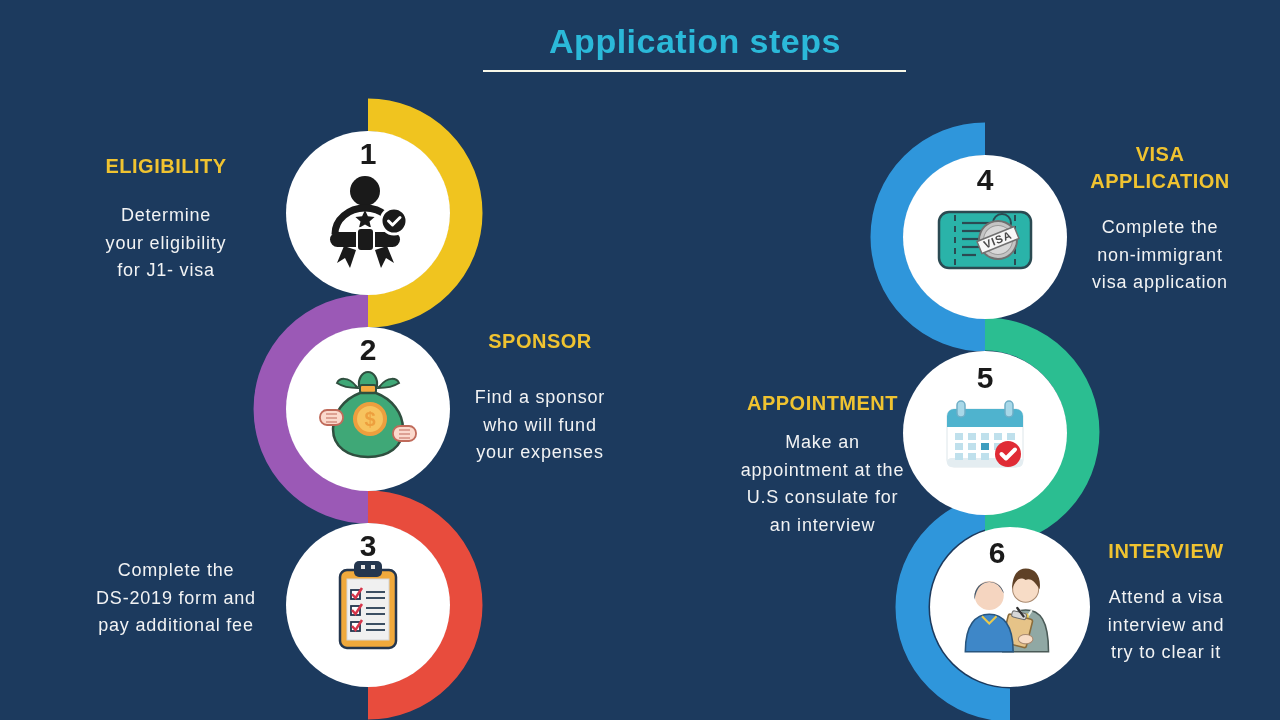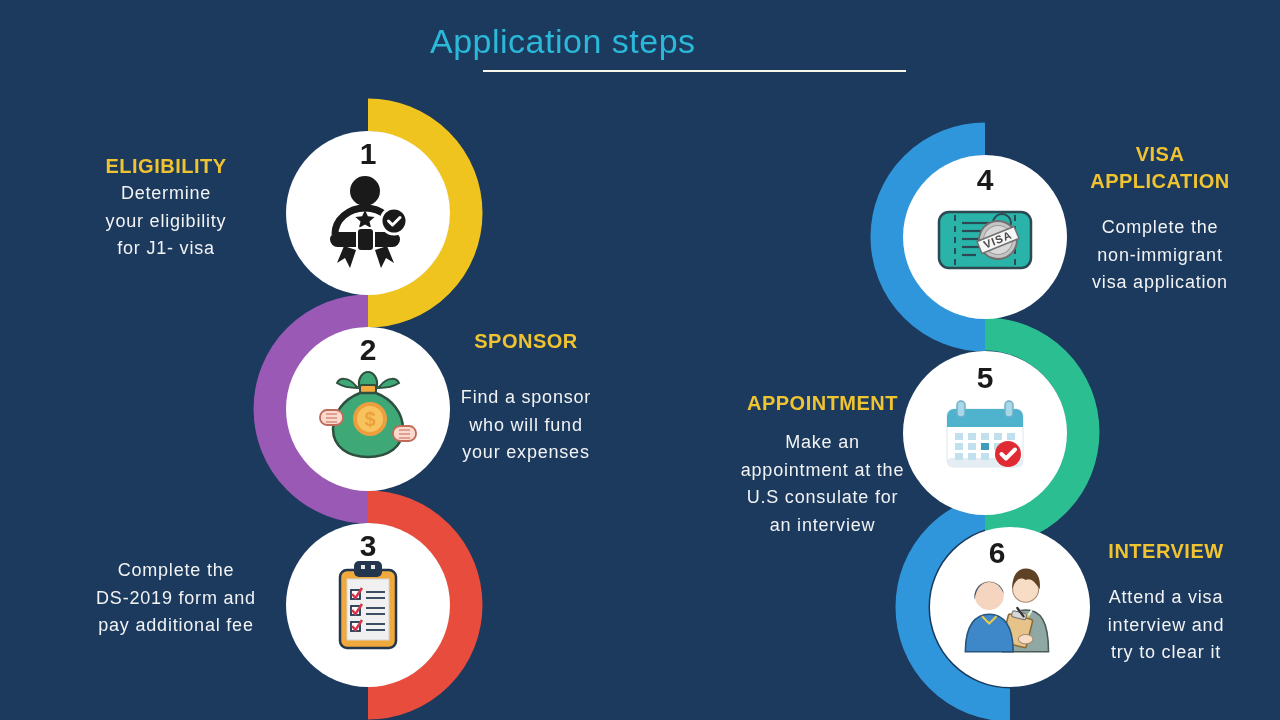--- a/index.html
+++ b/index.html
@@ -4,41 +4,41 @@
 <style>
   html,body{margin:0;padding:0;background:#10283f;}
   .stage{
     position:relative;width:1280px;height:720px;overflow:hidden;
     background:#1C3A5E;
     font-family:"Liberation Sans",sans-serif;
   }
   
   .title{
     position:absolute;left:430px;top:22px;width:530px;
-    font-size:34px;font-weight:normal;color:#2BB9D9;
+    text-align:center;font-size:34px;font-weight:bold;color:#2BB9D9;
     letter-spacing:0.5px;
   }
   .title-underline{
     position:absolute;left:483px;top:70px;width:423px;height:2px;
     background:#F7F7E9;
   }
   
   .chains{position:absolute;left:0;top:0;}
   
   .step-text{position:absolute;text-align:center;}
   .heading{
     font-weight:bold;font-size:20px;color:#F0C330;letter-spacing:.5px;
     line-height:27px;white-space:pre-line;
   }
   .body{
     font-size:18px;color:#F2F3F4;letter-spacing:.8px;line-height:27.5px;
     white-space:pre-line;
   }
-  #s1{left:66px;top:153px;width:200px}   #s1 .body{}
-  #s2{left:421px;top:328px;width:210px}  #s2 .body{margin-top:29px}
+  #s1{left:66px;top:153px;width:200px}   #s1 .body{margin-top:22px}
+  #s2{left:435px;top:328px;width:210px}  #s2 .body{margin-top:29px}
   #s3{left:56px;top:534px;width:240px}   #s3 .heading{font-size:24px;line-height:30px} #s3 .body{margin-top:23px}
   #s4{left:1065px;top:141px;width:190px} #s4 .body{margin-top:19px}
   #s5{left:705px;top:390px;width:235px}  #s5 .body{margin-top:12px}
   #s6{left:1066px;top:538px;width:200px} #s6 .body{margin-top:19px}
   
   .step-number{
     position:absolute;width:60px;text-align:center;
     font-size:30px;font-weight:bold;color:#1A1A1A;
   }
   #n1{left:338px;top:137px} #n2{left:338px;top:333px} #n3{left:338px;top:529px}

